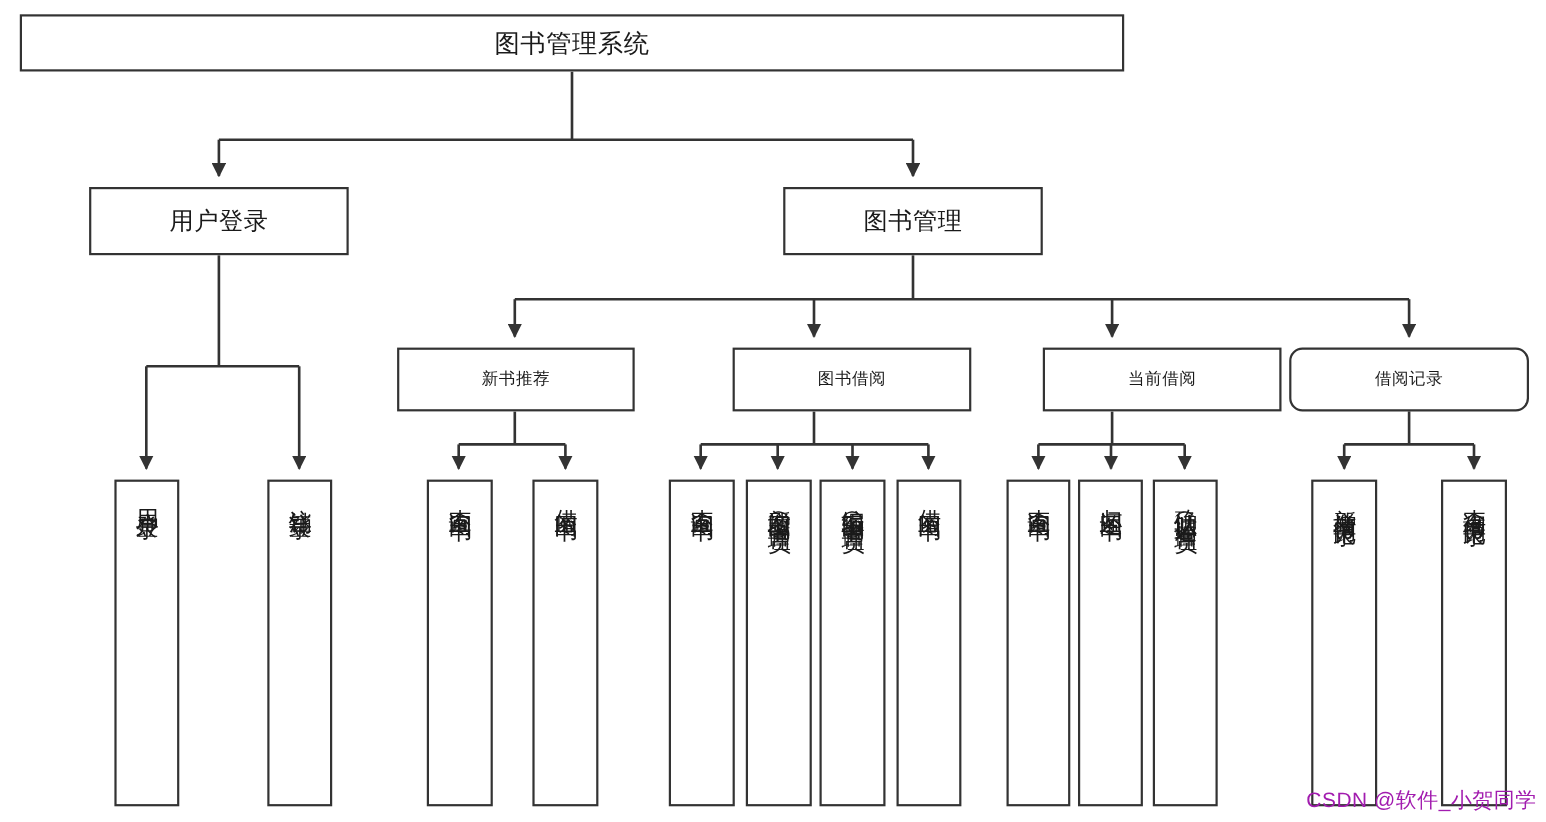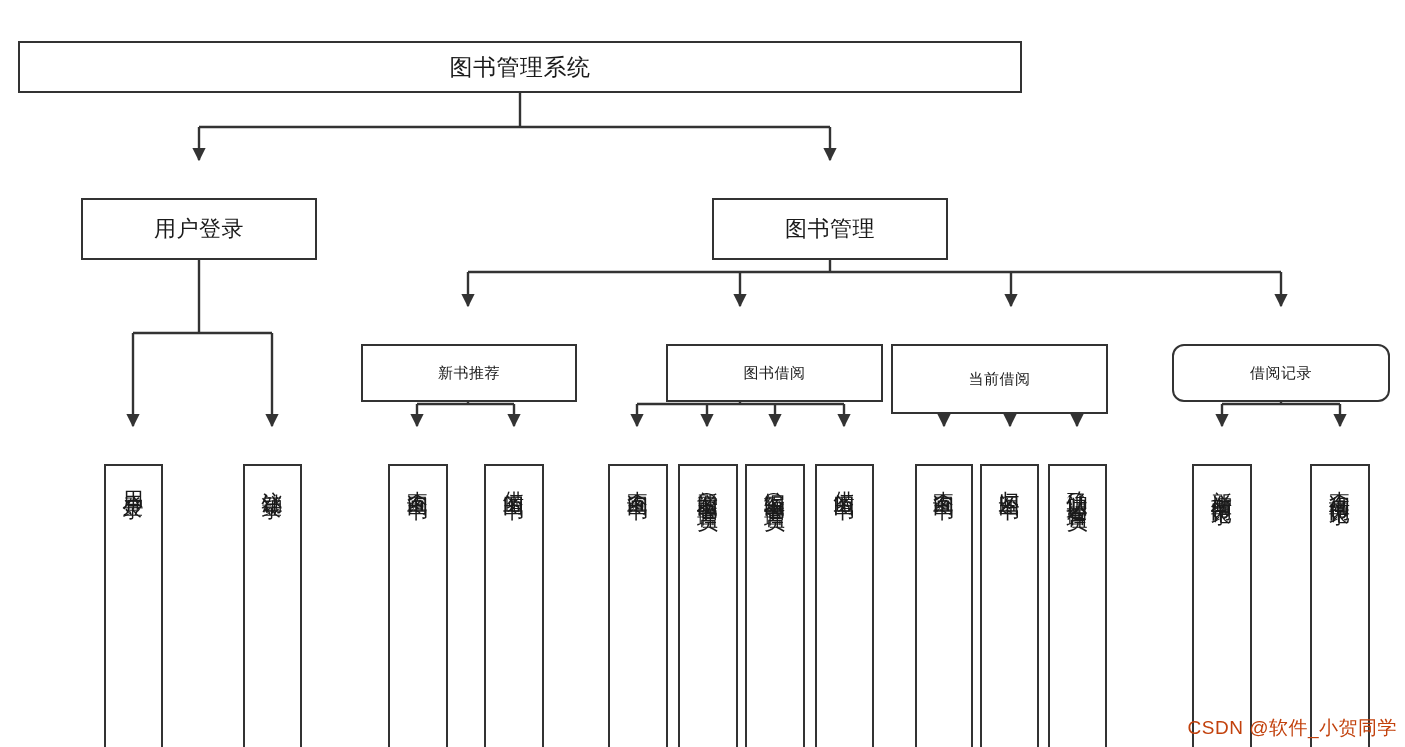--- a/index.html
+++ b/index.html
@@ -24,21 +24,20 @@
   .node{
     position:absolute;
     box-sizing:border-box;
     background:#ffffff;
     border:2px solid #333333;
     display:flex;
     align-items:center;
     justify-content:center;
     text-align:center;
     z-index:3;
-    margin-top:28px;
   }
   .node .lbl{
     display:block;
     line-height:1.26;
     letter-spacing:0.5px;
     color:#1a1a1a;
   }
   .node-root .lbl{ font-size:23px; }
   .node-l1 .lbl{ font-size:22px; }
   .node-l2 .lbl{ font-size:15px; }
@@ -54,21 +53,21 @@
     font-size:21px;
     line-height:1.0;
     letter-spacing:3px;
     white-space:nowrap;
   }
   .watermark{
     position:absolute;
     right:8px;
     bottom:6px;
     font-size:19px;
-    color:#c2410c;
+    color:#a21caf;
     letter-spacing:0.5px;
     z-index:6;
     white-space:nowrap;
   }
 </style>
 </head>
 <body>
 
 <div id="canvas">
 
@@ -132,21 +131,21 @@
   <div class="node node-l1" style="left:712px; top:170px; width:236px; height:62px;">
     <span class="lbl">图书管理</span>
   </div>
 
   <div class="node node-l2" style="left:361px; top:316px; width:216px; height:58px;">
     <span class="lbl">新书推荐</span>
   </div>
   <div class="node node-l2" style="left:666px; top:316px; width:217px; height:58px;">
     <span class="lbl">图书借阅</span>
   </div>
-  <div class="node node-l2" style="left:891px; top:316px; width:217px; height:70px;">
+  <div class="node node-l2" style="left:948px; top:316px; width:217px; height:58px;">
     <span class="lbl">当前借阅</span>
   </div>
   <div class="node node-l2" style="left:1172px; top:316px; width:218px; height:58px;border-radius:12px;">
     <span class="lbl">借阅记录</span>
   </div>
 
   <div class="node node-leaf" style="left:104px; top:436px; width:59px; height:297px;">
     <span class="lbl">用户登录</span>
   </div>
   <div class="node node-leaf" style="left:243px; top:436px; width:59px; height:297px;">

